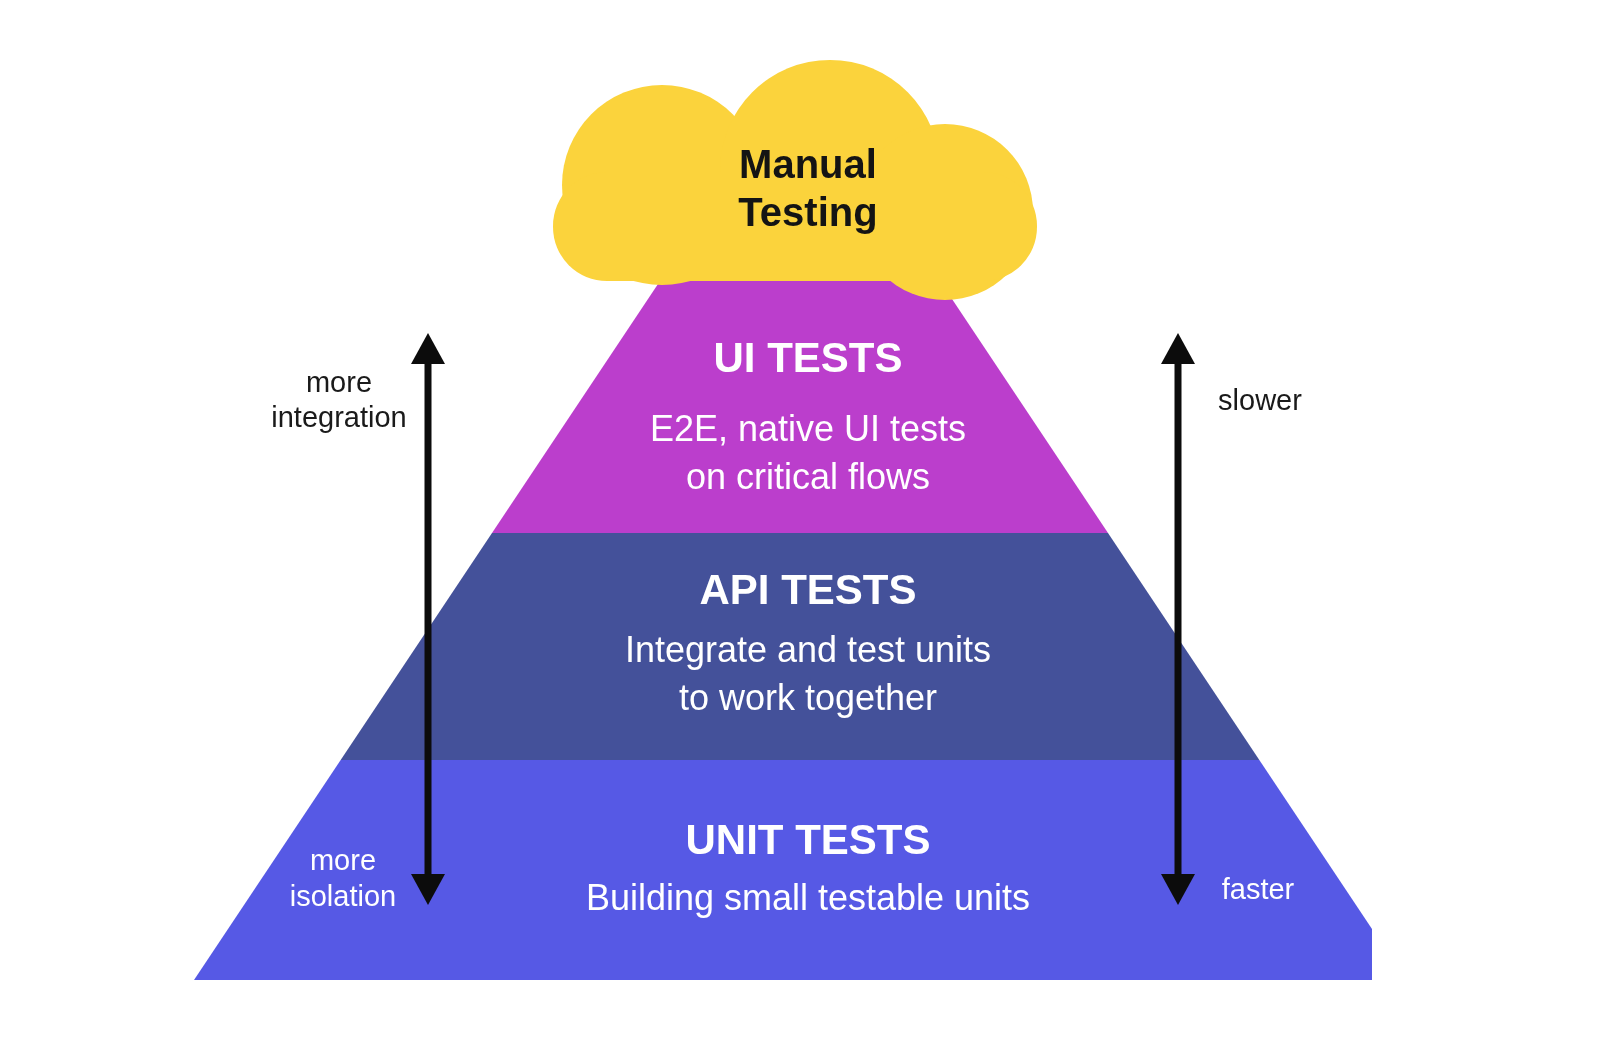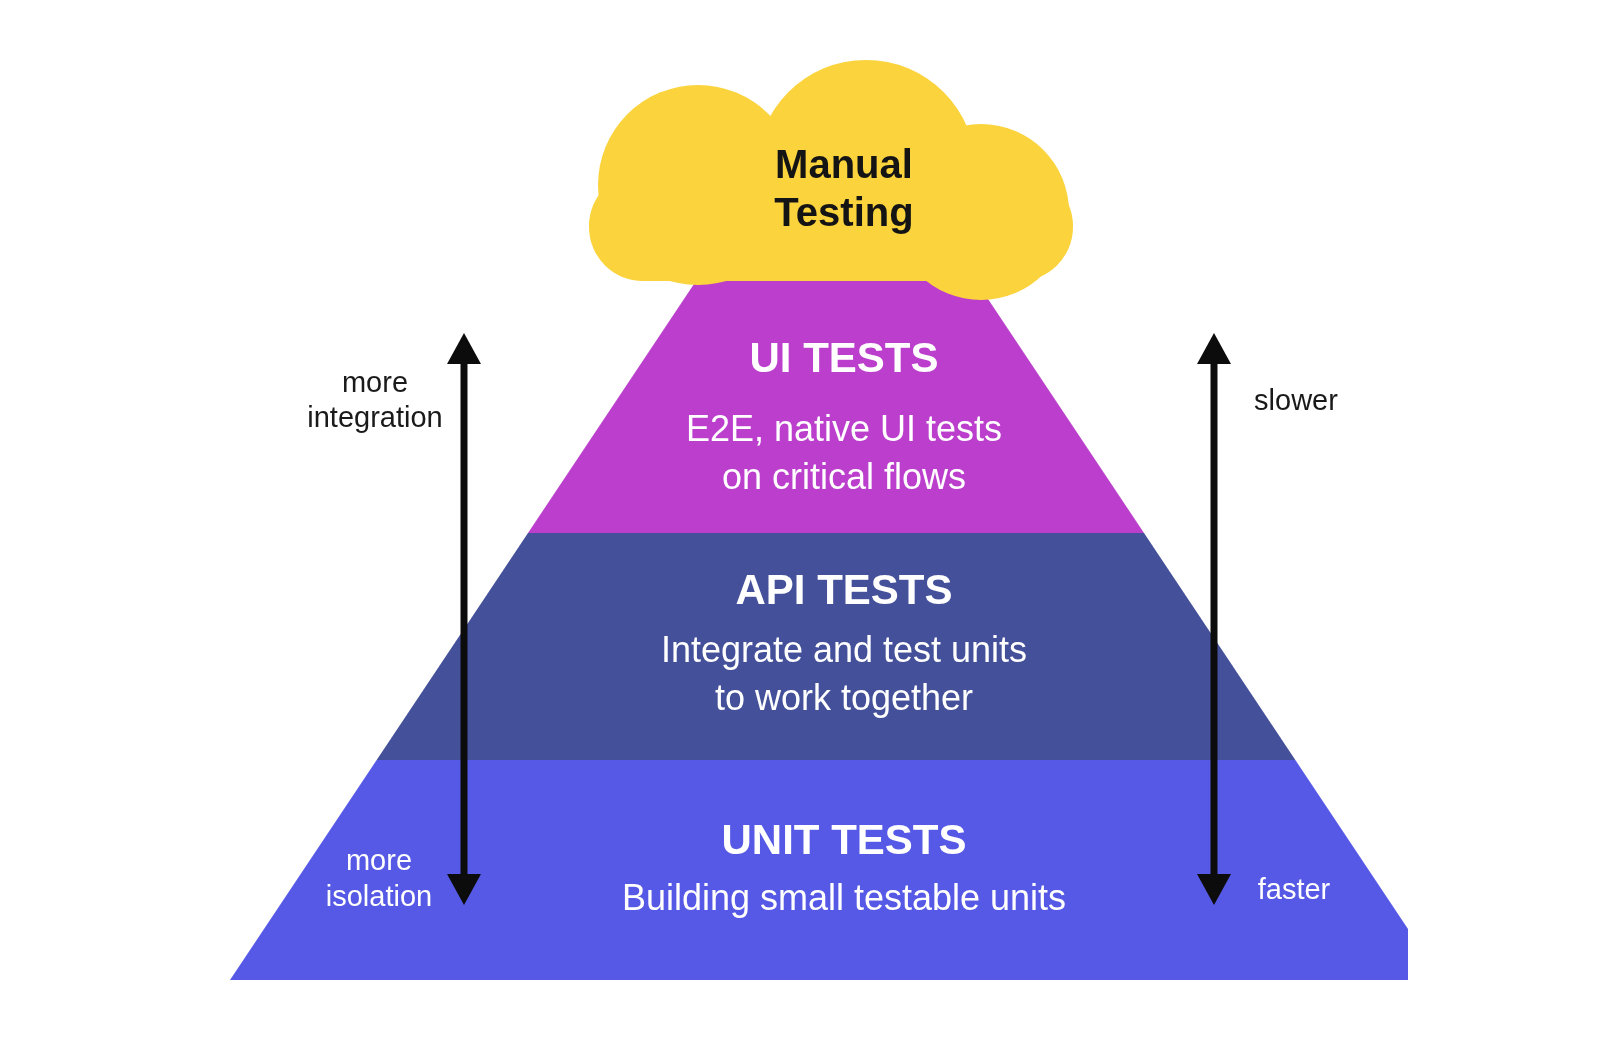--- a/index.html
+++ b/index.html
@@ -2,21 +2,20 @@
 <html><head>
 <meta charset="utf-8">
 <style>
   html, body { margin: 0; padding: 0; background: #ffffff; }
   .stage {
     position: relative;
     width: 1372px;
     height: 1046px;
     background: #ffffff;
     overflow: hidden;
-    padding-left: 36px;
   }
   svg { display: block; }
   svg text {
     font-family: "Liberation Sans", "DejaVu Sans", sans-serif;
   }
   .t-center { text-anchor: middle; }
   .t-cloud  { font-size: 40px; font-weight: 700; fill: #141414; }
   .t-title  { font-size: 42px; font-weight: 700; fill: #ffffff; }
   .t-desc   { font-size: 36px; font-weight: 400; fill: #ffffff; }
   .t-side-dark  { font-size: 29px; fill: #1a1a1a; }

